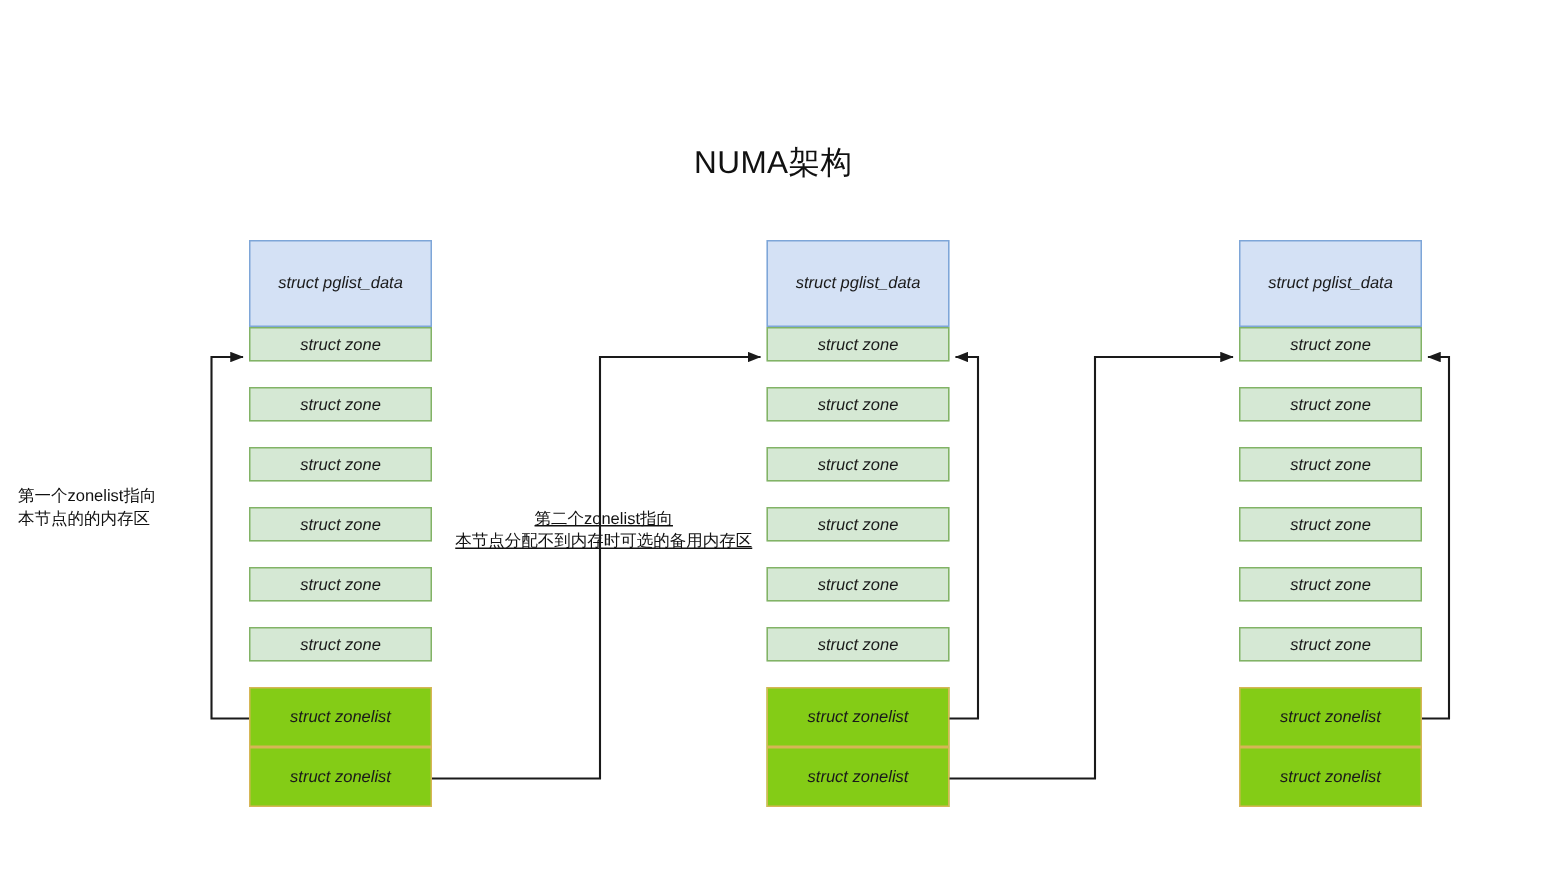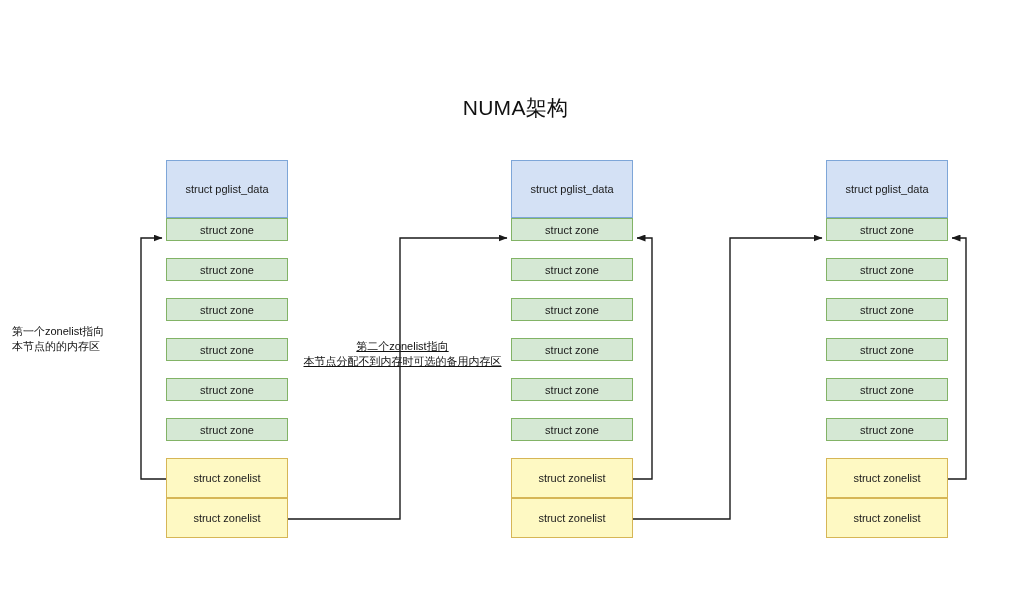--- a/index.html
+++ b/index.html
@@ -41,34 +41,35 @@
     position: absolute;
     left: 0;
     width: 122px;
     box-sizing: border-box;
     display: flex;
     align-items: center;
     justify-content: center;
     font-size: 11px;
     color: #1a1a1a;
     white-space: nowrap;
+    font-style: italic;
   }
   .cell-pglist {
     background: #d4e1f5;
     border: 1px solid #7ea6d8;
     height: 58px;
     top: 0;
   }
   .cell-zone {
     background: #d5e8d4;
     border: 1px solid #82b366;
     height: 23px;
   }
   .cell-zonelist {
-    background: #fef9c3;
+    background: #84cc16;
     border: 1px solid #d6b656;
     height: 40px;
   }
 
   
   .annotation {
     position: absolute;
     font-size: 11px;
     color: #111111;
     line-height: 15px;

